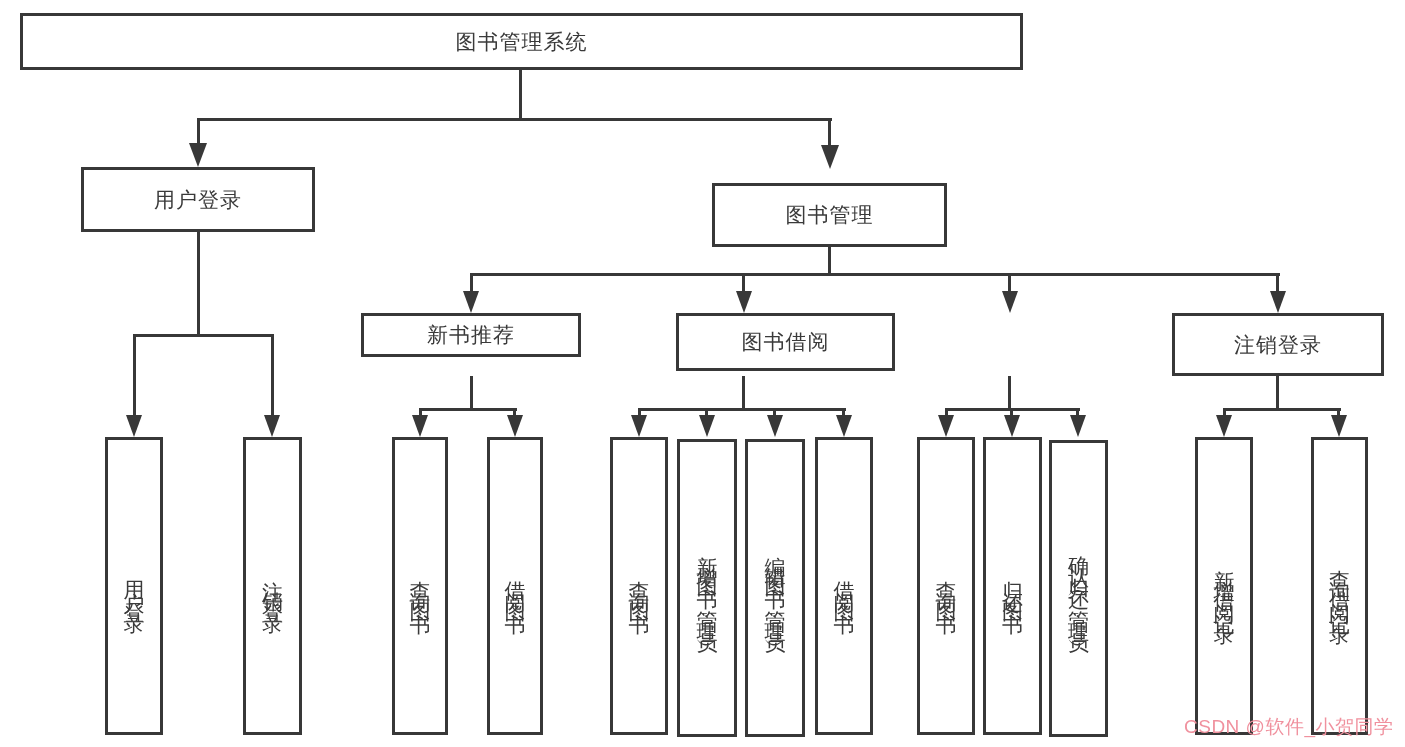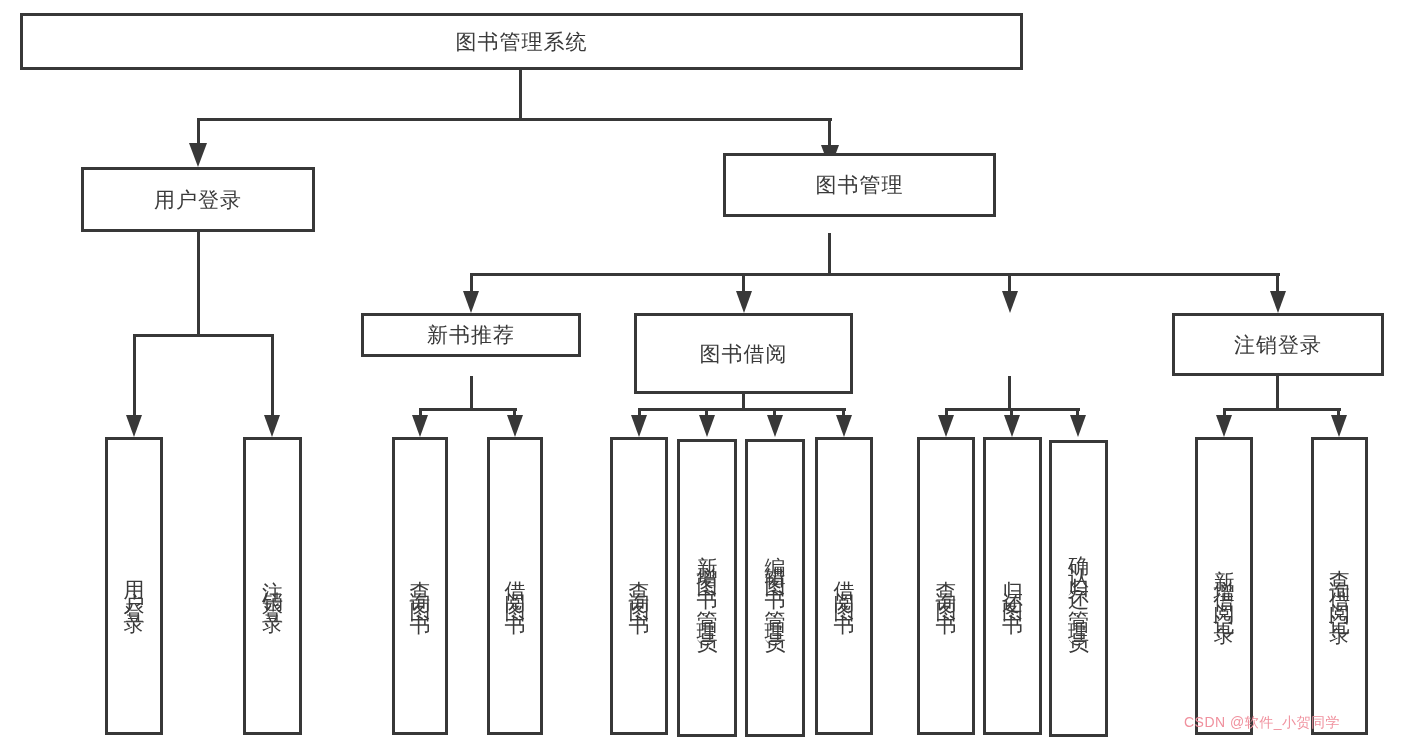--- a/index.html
+++ b/index.html
@@ -44,21 +44,21 @@
   .arrow-lg {
     position: absolute; width: 0; height: 0; z-index: 1;
     border-left: 9px solid transparent;
     border-right: 9px solid transparent;
     border-top: 24px solid #383838;
   }
   #watermark {
     position: absolute;
     left: 1184px;
     top: 714px;
-    font-size: 14px;
+    font-size: 19px;
     letter-spacing: 0.5px;
     color: #f0919e;
     z-index: 5;
     white-space: nowrap;
   }
 </style>
 </head>
 <body>
 
 <div id="canvas">
@@ -70,21 +70,21 @@
   <div class="vline" style="left:519px; top:69px; height:52px;"></div>
   <div class="hline" style="left:197px; top:118px; width:635px;"></div>
   <div class="vline" style="left:197px; top:118px; height:30px;"></div>
   <div class="arrow-lg" style="left:189px; top:143px;"></div>
   <div class="vline" style="left:828px; top:118px; height:32px;"></div>
   <div class="arrow-lg" style="left:821px; top:145px;"></div>
 
   <div class="box" style="left:81px; top:167px; width:234px; height:65px;">
     <span>用户登录</span>
   </div>
-  <div class="box" style="left:712px; top:153px; width:273px; height:64px;margin-left:11px;">
+  <div class="box" style="left:712px; top:183px; width:235px; height:64px;">
     <span>图书管理</span>
   </div>
 
   <div class="vline" style="left:197px; top:232px; height:105px;"></div>
   <div class="hline" style="left:133px; top:334px; width:141px;"></div>
   <div class="vline" style="left:133px; top:334px; height:88px;"></div>
   <div class="arrow" style="left:126px; top:415px;"></div>
   <div class="vline" style="left:271px; top:334px; height:88px;"></div>
   <div class="arrow" style="left:264px; top:415px;"></div>
 
@@ -95,21 +95,21 @@
   <div class="vline" style="left:742px; top:273px; height:22px;"></div>
   <div class="arrow" style="left:736px; top:291px;"></div>
   <div class="vline" style="left:1008px; top:273px; height:22px;"></div>
   <div class="arrow" style="left:1002px; top:291px;"></div>
   <div class="vline" style="left:1276px; top:273px; height:22px;"></div>
   <div class="arrow" style="left:1270px; top:291px;"></div>
 
   <div class="box" style="left:361px; top:313px; width:220px; height:44px;">
     <span>新书推荐</span>
   </div>
-  <div class="box" style="left:634px; top:313px; width:219px; height:81px;">
+  <div class="box" style="left:676px; top:313px; width:219px; height:58px;">
     <span>图书借阅</span>
   </div>
   <div class="box" style="left:1172px; top:313px; width:212px; height:63px;">
     <span>注销登录</span>
   </div>
 
   <div class="vline" style="left:470px; top:376px; height:35px;"></div>
   <div class="hline" style="left:419px; top:408px; width:98px;"></div>
   <div class="vline" style="left:419px; top:408px; height:16px;"></div>
   <div class="arrow" style="left:412px; top:415px;"></div>

